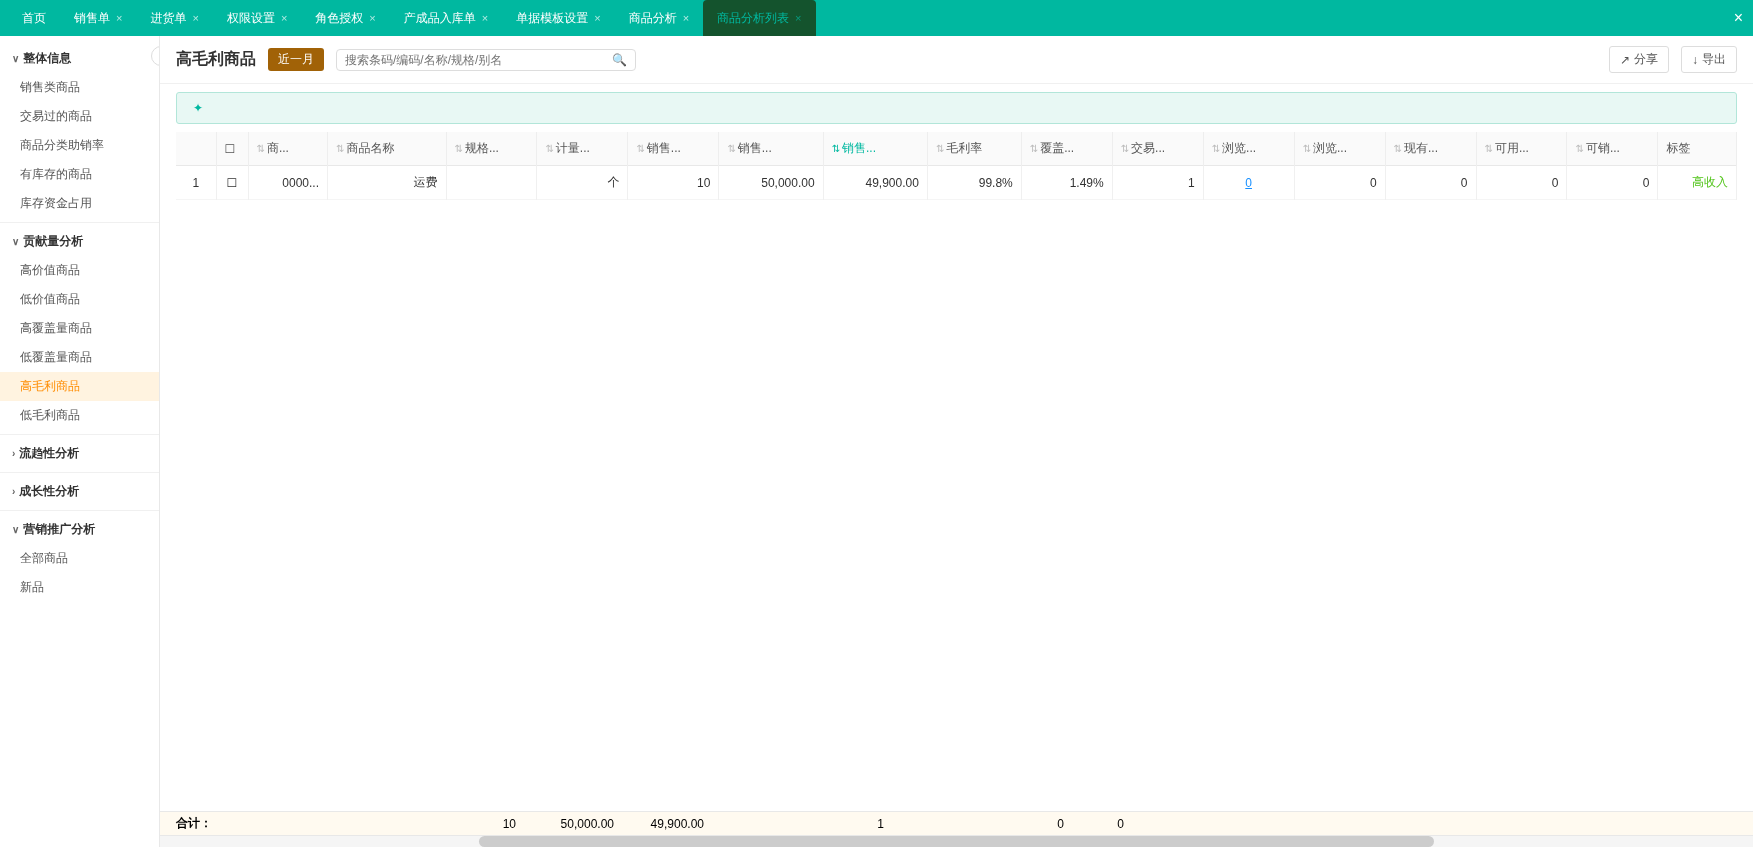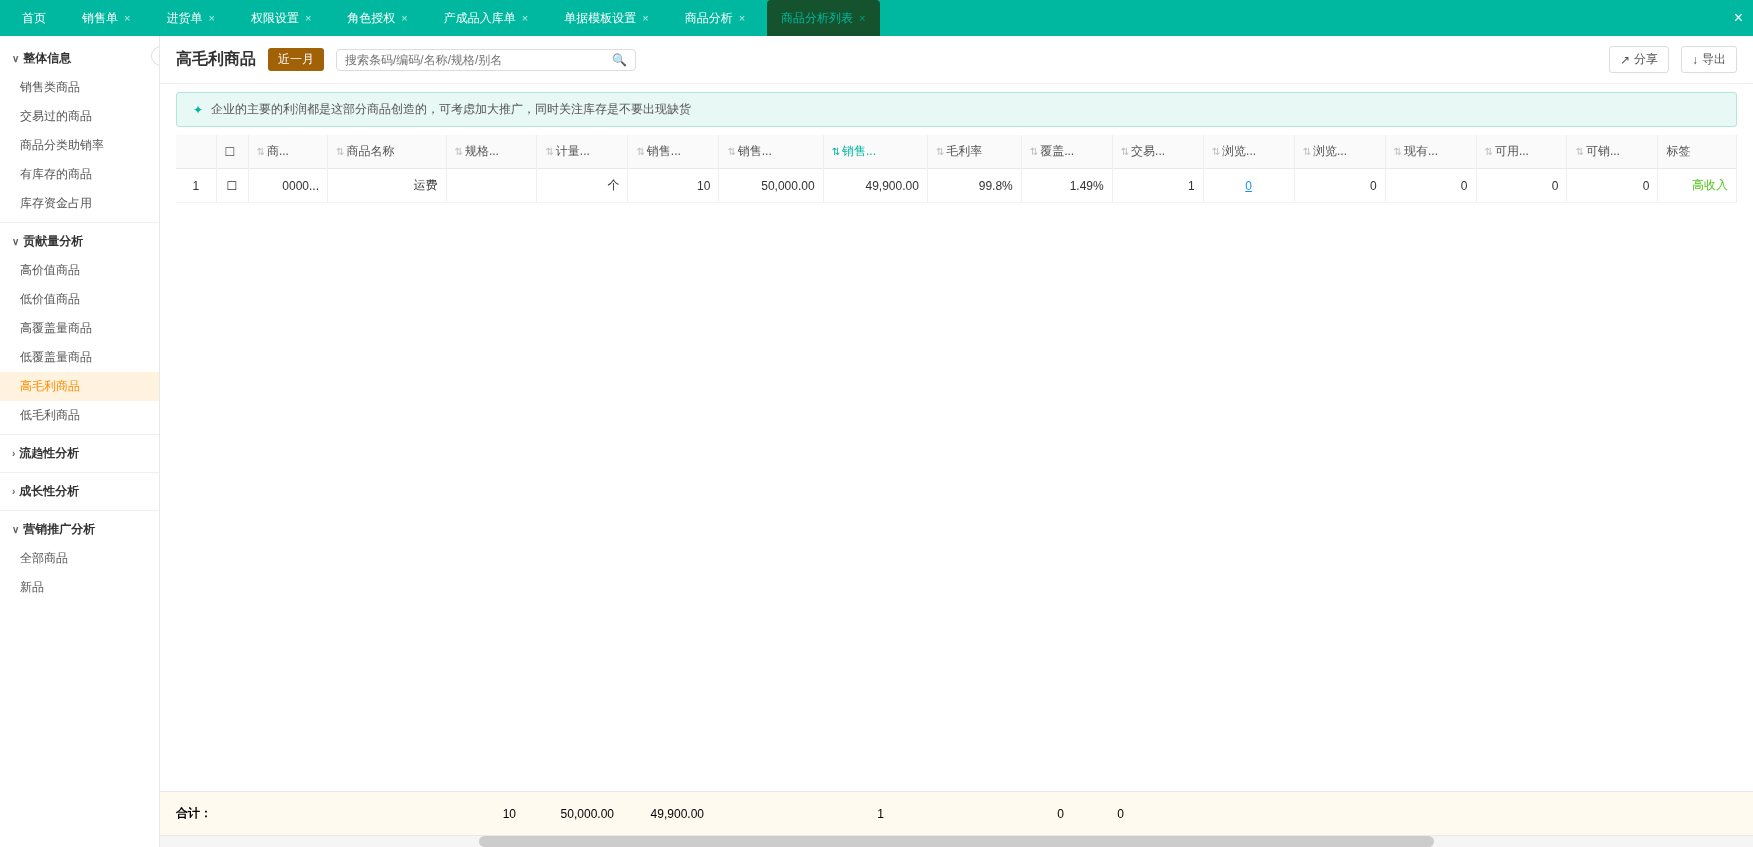--- a/index.html
+++ b/index.html
@@ -6,21 +6,21 @@
     body { background: #f0f0f0; overflow: hidden; width: 1753px; height: 847px; }
 
     
     .top-nav {
       background: #00b8a0;
       height: 36px;
       display: flex;
       align-items: center;
       padding: 0 8px;
       color: white;
-      gap: 8px;
+      gap: 0;
       position: relative;
     }
     .top-nav .nav-item {
       padding: 0 14px;
       height: 36px;
       display: flex;
       align-items: center;
       cursor: pointer;
       color: white;
       font-size: 13px;
@@ -350,21 +350,20 @@
         </button>
         <button class="btn-export">
           <span>↓</span>
           <span>导出</span>
         </button>
       </div>
     </div>
 
     <div class="info-banner">
       <span class="info-icon">✦</span>
-      <span>企业的主要的利润都是这部分商品创造的，可考虑加大推广，同时关注库存是不要出现缺货</span>
     </div>
 
     <div class="table-container">
       <table>
         <thead>
           <tr>
             <th style="width:40px;"></th>
             <th style="width:32px;">
               <div class="col-header">
                   <span>☐</span>
@@ -485,21 +484,21 @@
             <td class="td-right">0</td>
             <td class="td-right">0</td>
             <td class="td-right">0</td>
             <td class="td-right">0</td>
             <td style="color:#52c41a;">高收入</td>
           </tr>
         </tbody>
       </table>
     </div>
 
-    <div style="position:relative; height:44px; background:#fffaf0; border-top:1px solid #e8e8e8; display:flex; align-items:center; padding:0 16px 0 16px;">
+    <div style="position:relative; height:24px; background:#fffaf0; border-top:1px solid #e8e8e8; display:flex; align-items:center; padding:0 16px 0 16px;">
       <span style="font-weight:bold; margin-right:16px; min-width:80px;">合计：</span>
       <div style="display:flex; gap:0; flex:1;">
         <span style="min-width:200px;"></span>
         <span style="min-width:60px; text-align:right; padding-right:16px;">10</span>
         <span style="min-width:90px; text-align:right; padding-right:8px;">50,000.00</span>
         <span style="min-width:90px; text-align:right; padding-right:8px;">49,900.00</span>
         <span style="min-width:60px;"></span>
         <span style="min-width:60px;"></span>
         <span style="min-width:60px; text-align:right; padding-right:8px;">1</span>
         <span style="min-width:60px;"></span>

